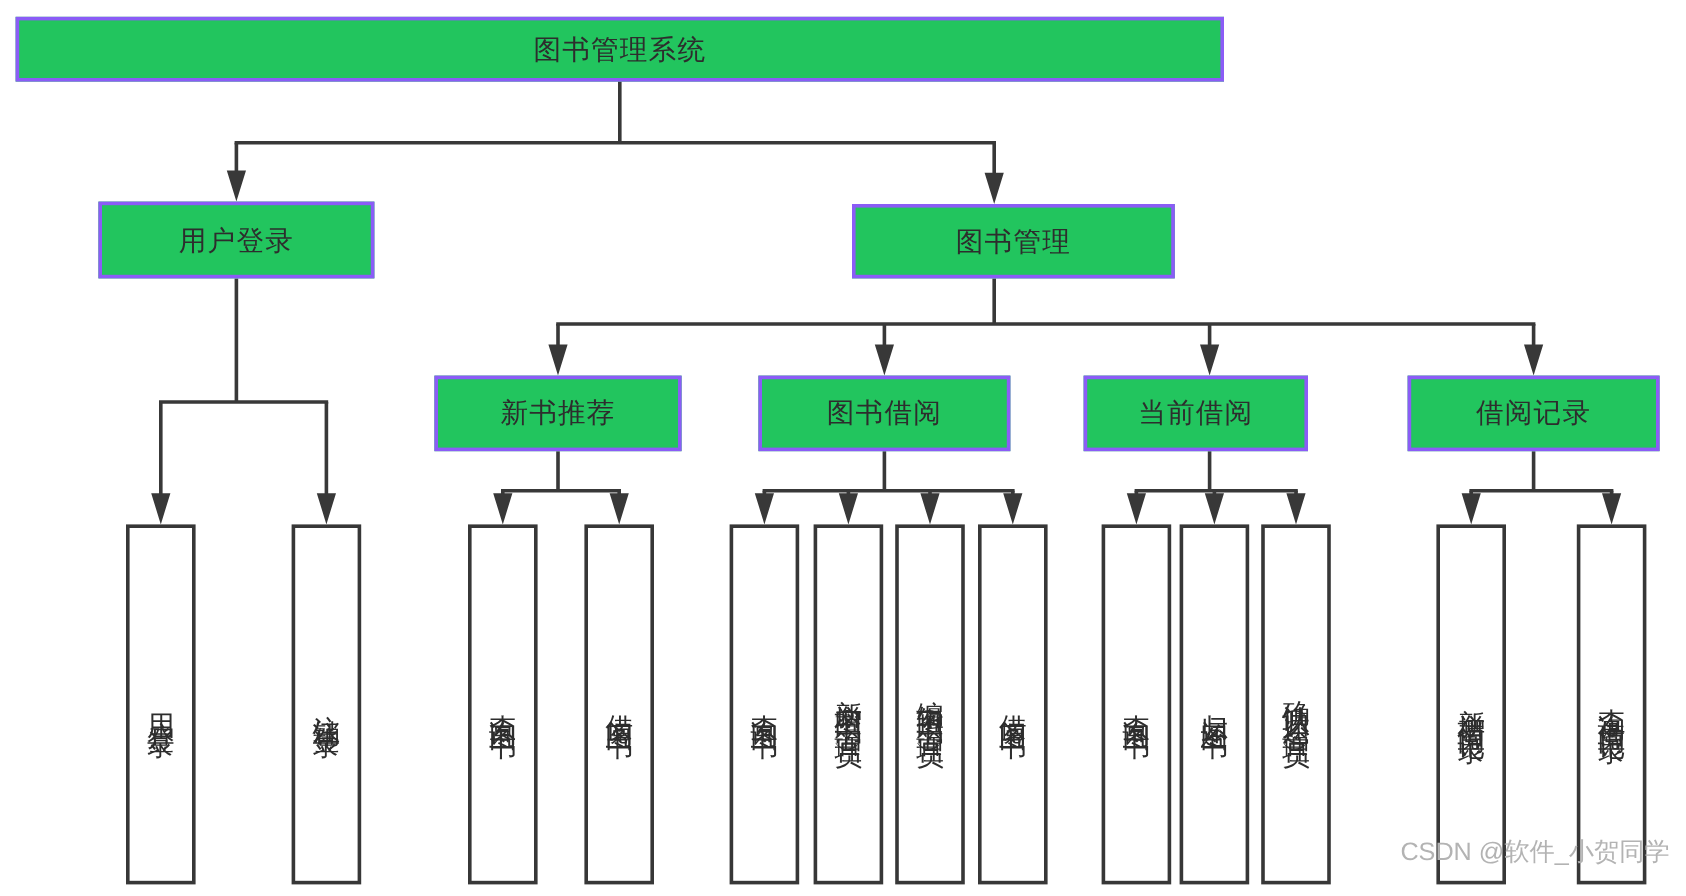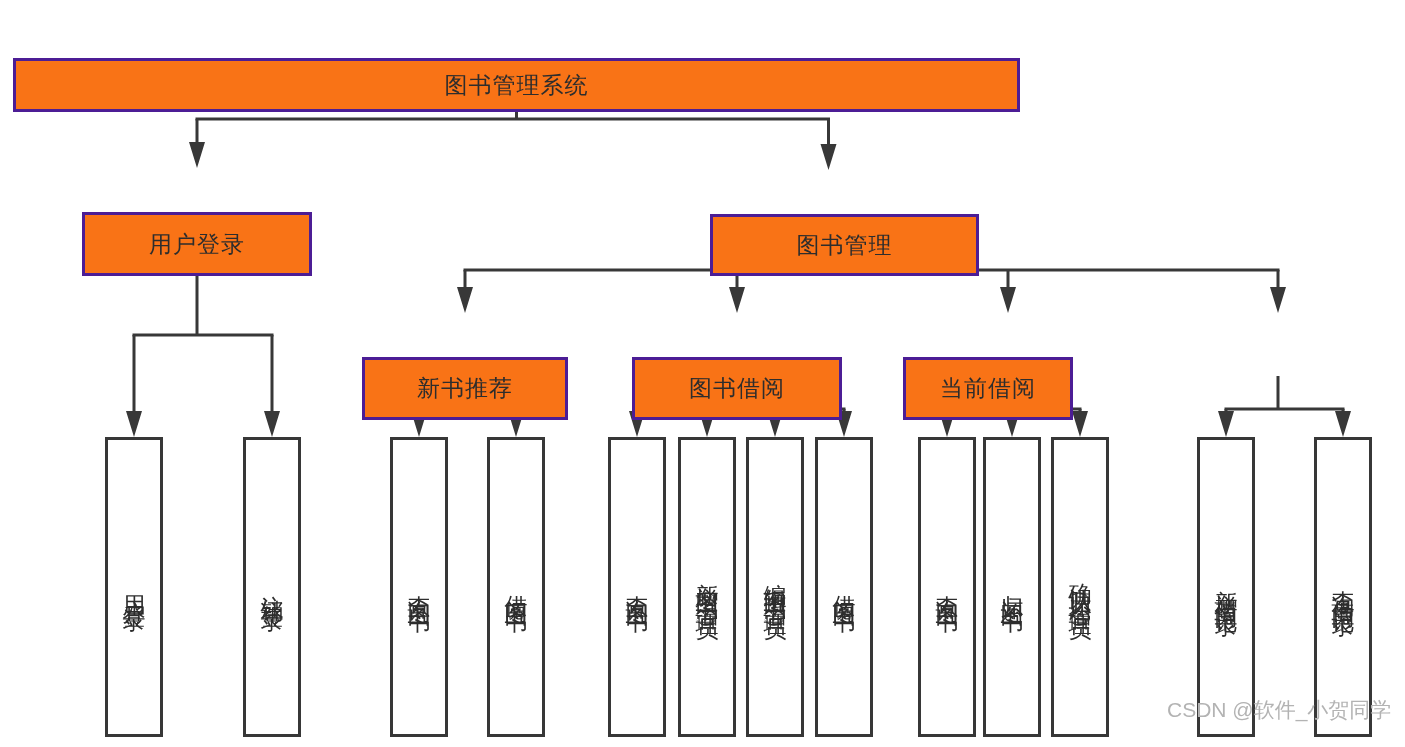--- a/index.html
+++ b/index.html
@@ -20,27 +20,26 @@
     left: 0;
     top: 0;
     z-index: 1;
   }
   .ln  { stroke: #383838; stroke-width: 3; fill: none; }
   .tri { fill: #383838; stroke: none; }
 
   .hbox {
     position: absolute;
     box-sizing: border-box;
-    border: 3px solid #4c1d95;
-    background: #f97316;
+    border: 3px solid #8b5cf6;
+    background: #22c55e;
     display: flex;
     align-items: center;
     justify-content: center;
     z-index: 2;
-    margin-top: 44px;
   }
   .hbox span {
     font-size: 23px;
     color: #2d2d2d;
     letter-spacing: 1px;
     white-space: nowrap;
   }
   .vbox {
     position: absolute;
     box-sizing: border-box;
@@ -133,22 +132,25 @@
   <div class="hbox" style="left:710px; top:170px; width:269px; height:62px">
     <span>图书管理</span>
   </div>
 
   <div class="hbox" style="left:632px; top:313px; width:210px; height:63px">
     <span>图书借阅</span>
   </div>
   <div class="hbox" style="left:362px; top:313px; width:206px; height:63px">
     <span>新书推荐</span>
   </div>
-  <div class="hbox" style="left:903px; top:313px; width:170px; height:63px">
+  <div class="hbox" style="left:903px; top:313px; width:187px; height:63px">
     <span>当前借阅</span>
+  </div>
+  <div class="hbox" style="left:1173px; top:313px; width:210px; height:63px">
+    <span>借阅记录</span>
   </div>
 
   <div class="vbox" style="left:105px">
     <span>用户登录</span>
   </div>
   <div class="vbox" style="left:243px">
     <span>注销登录</span>
   </div>
 
   <div class="vbox" style="left:390px">

